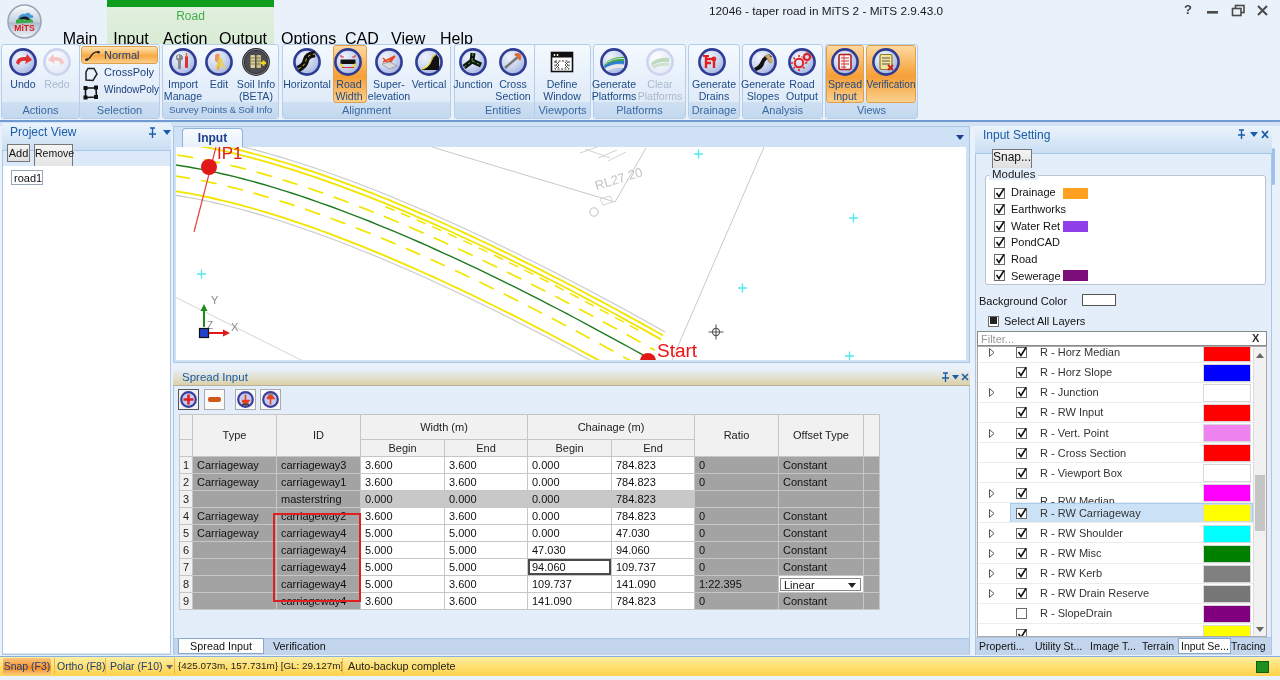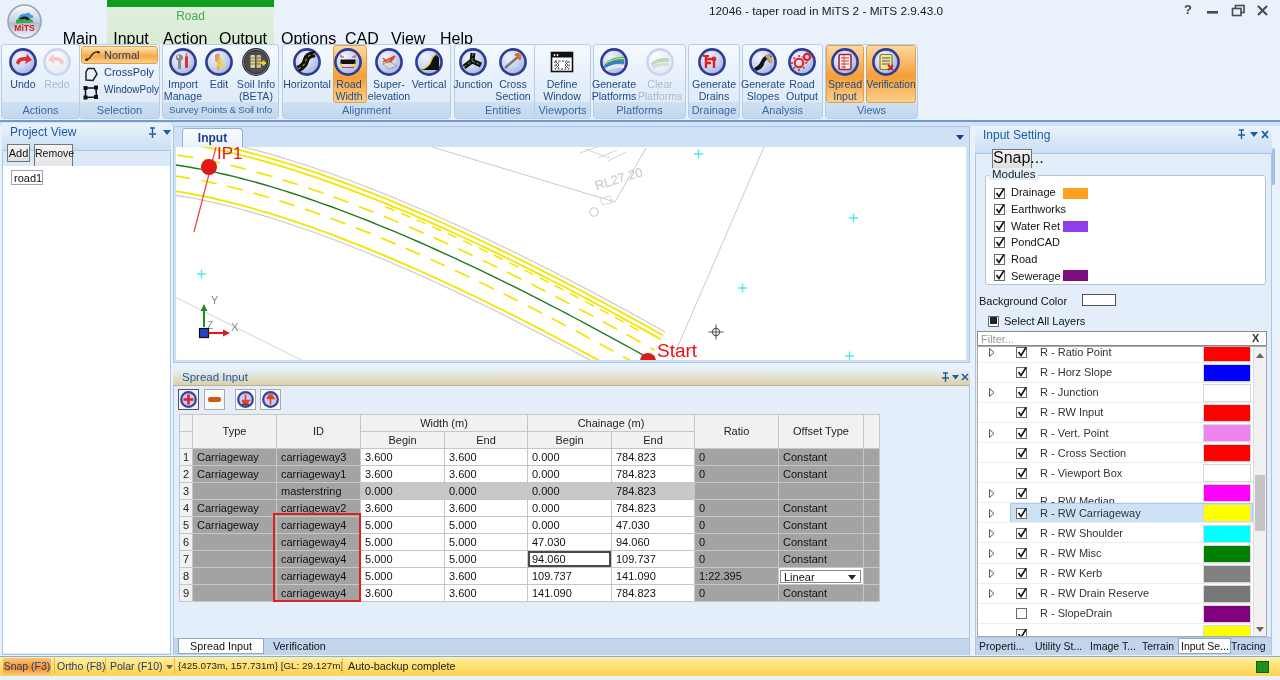--- a/index.html
+++ b/index.html
@@ -390,21 +390,21 @@
       <col style="width:84px">
       <col style="width:84px">
       <col style="width:83px">
       <col style="width:84px">
       <col style="width:83px">
       <col style="width:84px">
       <col style="width:85px">
       <col style="width:16px">
     </colgroup>
 <tbody>
-      <tr style="height:17px">
+      <tr style="height:25px">
         <td class="hc"></td>
         <td class="hc" rowspan="2">Type</td>
         <td class="hc" rowspan="2">ID</td>
         <td class="hc" colspan="2">Width (m)</td>
         <td class="hc" colspan="2">Chainage (m)</td>
         <td class="hc" rowspan="2">Ratio</td>
         <td class="hc" rowspan="2">Offset Type</td>
         <td class="hc" rowspan="2"></td>
       </tr>
 <tr style="height:17px">
@@ -535,21 +535,21 @@
 <div class="abs" style="left:178px;top:638px;width:86px;height:16px;background:#fdfdfd;border:1px solid #8aa8cc;font-size:10.8px;line-height:15px;text-align:center;color:#111;white-space:nowrap">Spread Input</div>
 <div class="abs" style="left:273px;top:638px;width:70px;height:16px;font-size:10.8px;line-height:16px;color:#111;white-space:nowrap">Verification</div>
 
 <div class="abs" style="left:975px;top:126px;width:297px;height:529px;background:#e3eefa;border:1px solid #a9c7e6"></div>
 <div class="ptitle" style="left:975px;top:126px;width:297px">Input Setting</div>
 <svg class="abs" style="left:1236px;top:129px" width="34" height="12" viewBox="0 0 34 12">
     <path d="M3,1 h5 M5.5,1 v5 M2,6 h7 M5.5,6 v4" stroke="#1a5ca8" stroke-width="1.4" fill="none"></path>
     <path d="M14,3 l8,0 -4,5 z" fill="#1a5ca8"></path>
     <path d="M26,2 l6,7 m0,-7 l-6,7" stroke="#1a5ca8" stroke-width="1.8"></path>
   </svg>
-<div class="btn" style="left:992px;top:149px;width:40px;height:20px;line-height:15px;font-size:16px">Snap...</div>
+<div class="btn" style="left:992px;top:149px;width:40px;height:20px;line-height:15px;font-size:12px">Snap...</div>
 <div class="abs" style="left:985px;top:175px;width:281px;height:110px;background:#fff;border:1px solid #b9c4d2;border-radius:3px"></div>
 <div class="abs" style="left:989px;top:168px;font-size:11.5px;color:#222;background:#e3eefa;padding:0 3px">Modules</div>
 
 <div class="cb" style="left:994px;top:188px">
     <svg width="12" height="12" viewBox="0 0 12 12">
       <path d="M2.5,6 l2.5,3.5 5,-8" stroke="#111" stroke-width="1.6" fill="none"></path>
     </svg>
   </div>
 <div class="abs" style="left:1011px;top:186px;font-size:11px;color:#111">Drainage</div>
 <div class="abs" style="left:1063px;top:188px;width:25px;height:11px;background:#ffa020"></div>
@@ -601,21 +601,21 @@
 
 <div style="position:absolute;left:0;top:14.6px;width:275px;height:1px;background:#ededed"></div>
 <svg style="position:absolute;left:11px;top:1.1px" width="6" height="9" viewBox="0 0 6 9">
       <path d="M0.5,0.5 L5,4.5 L0.5,8.5 Z" fill="none" stroke="#555" stroke-width="1"></path>
     </svg>
 <div class="cb" style="left:38px;top:0.1px">
       <svg width="12" height="12" viewBox="0 0 12 12">
         <path d="M2.5,6 l2.5,3.5 5,-8" stroke="#111" stroke-width="1.6" fill="none"></path>
       </svg>
     </div>
-<div style="position:absolute;left:62px;top:-0.9px;font-size:11px;color:#333">R - Ratio Point</div>
+<div style="position:absolute;left:62px;top:-0.9px;font-size:11px;color:#333">R - Horz Median</div>
 <div style="position:absolute;left:225px;top:-3.4px;width:48px;height:18px;background:#ff0000;border:1px solid #d8d8d8"></div>
 <div style="position:absolute;left:0;top:34.7px;width:275px;height:1px;background:#ededed"></div>
 <div class="cb" style="left:38px;top:20.2px">
       <svg width="12" height="12" viewBox="0 0 12 12">
         <path d="M2.5,6 l2.5,3.5 5,-8" stroke="#111" stroke-width="1.6" fill="none"></path>
       </svg>
     </div>
 <div style="position:absolute;left:62px;top:19.2px;font-size:11px;color:#333">R - Horz Slope</div>
 <div style="position:absolute;left:225px;top:16.7px;width:48px;height:18px;background:#0000ff;border:1px solid #d8d8d8"></div>
 <div style="position:absolute;left:0;top:54.8px;width:275px;height:1px;background:#ededed"></div>

